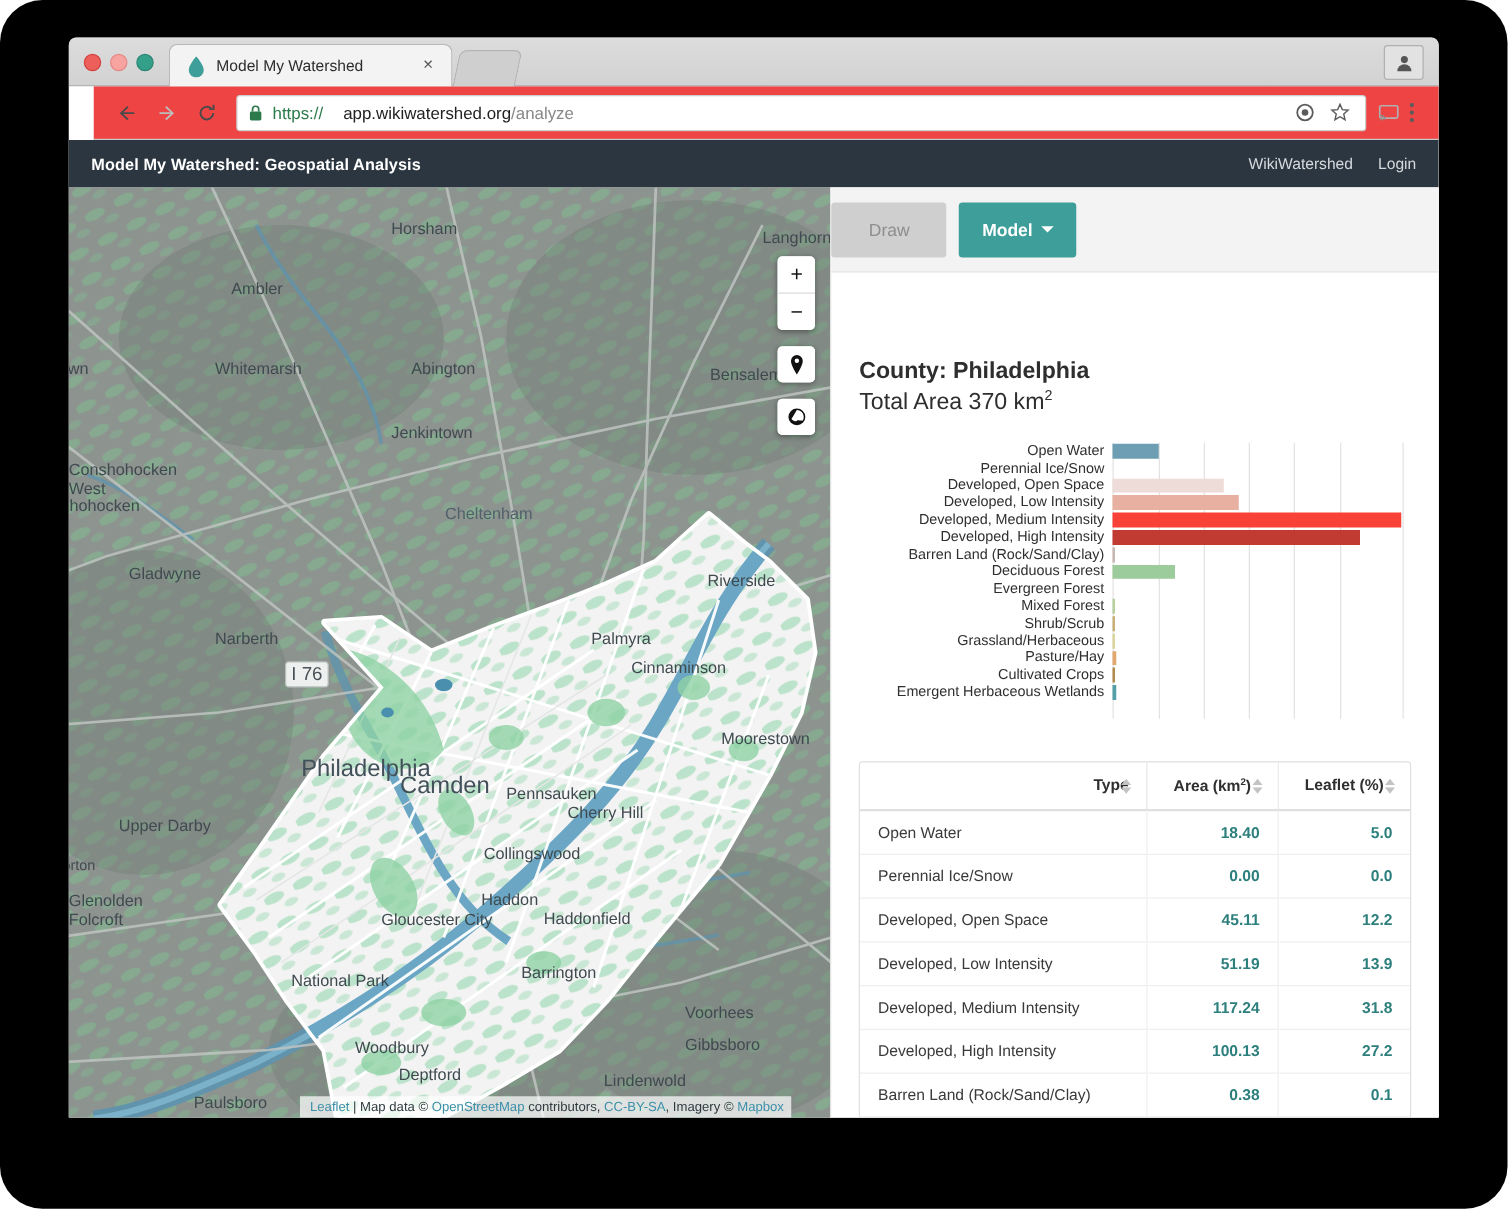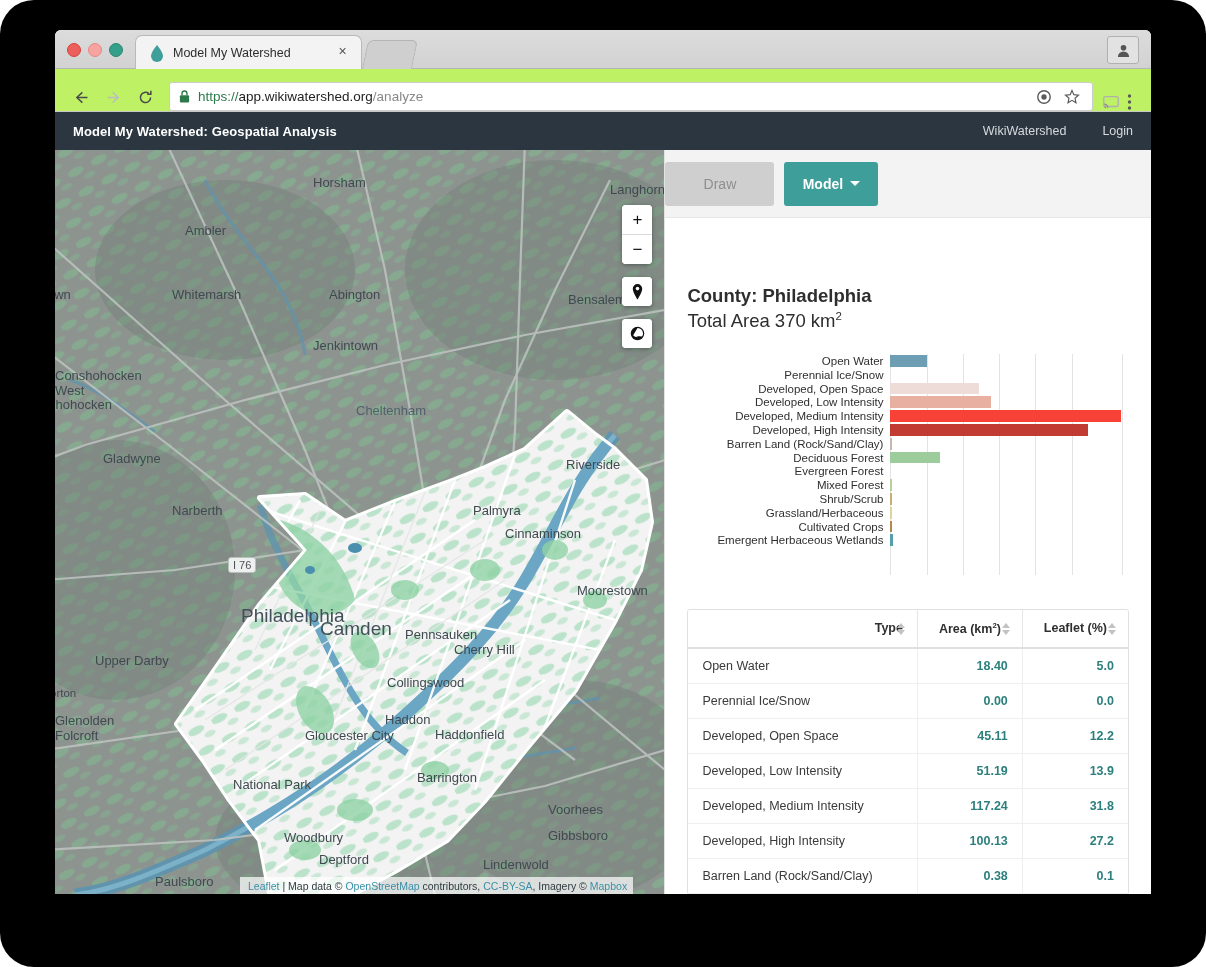--- a/index.html
+++ b/index.html
@@ -71,53 +71,54 @@
     position: absolute; right: 12px; top: 6px;
     width: 30px; height: 26px;
     border: 1px solid #b0b0b0; border-radius: 3px;
     background: #e2e2e2;
     display: flex; align-items: center; justify-content: center;
   }
 
   
   .urlbar {
     height: 42px;
-    background: #bef264;
+    background: #ef4444;
     border-bottom: 1px solid #c8c8c8;
-    display: flex; align-items: flex-end;
+    display: flex; align-items: center;
     padding: 0 12px;
+    margin-left: 20px;
   }
   .navbtn {
     width: 28px; height: 28px; margin-right: 4px;
     display: flex; align-items: center; justify-content: center;
     color: #4a4a4a;
   }
   .navbtn.disabled { color: #bdbdbd; }
   .omnibox {
     flex: 1; height: 27px; margin: 0 8px 0 6px;
     background: #ffffff;
     border: 1px solid #ccc; border-radius: 3px;
     display: flex; align-items: center; padding: 0 9px;
     font-size: 13.5px;
   }
   .omnibox .lock { margin-right: 8px; display: flex; }
   .url-secure { color: #2c7a4b; }
-  .url-host { color: #222; }
+  .url-host { color: #222; padding-left: 16px; }
   .url-path { color: #888; }
   .omni-right { margin-left: auto; display: flex; align-items: center; gap: 9px; padding-right: 2px; }
   .tb-icon { width: 19px; height: 19px; display:flex; align-items:center; justify-content:center; color:#5b5b5b; }
 
   
   .app { position: relative; height: 783px; background: #fff; }
   .appbar {
     height: 38px; background: #2b3640;
     display: flex; align-items: center; padding: 0 18px;
   }
   .appbar .brand { color: #fff; font-size: 13px; font-weight: bold; letter-spacing: .1px; }
-  .appbar .right { margin-left: auto; display: flex; gap: 36px; }
+  .appbar .right { margin-left: auto; display: flex; gap: 20px; }
   .appbar .right a { color: #d6dadd; font-size: 12.5px; text-decoration: none; }
 
   .appbody { position: relative; height: 745px; display: flex; }
 
   
   .map {
     position: relative;
     width: 610px; height: 745px;
     overflow: hidden;
     background: #8d9490;
@@ -131,23 +132,23 @@
     white-space: nowrap;
     pointer-events: none;
   }
   .maplabel.big { font-size: 19px; color: #42505a; }
   .maplabel.med { font-size: 13px; }
   .maplabel.sm  { font-size: 11.5px; }
   .maplabel.onwhite { color: #51606a; }
 
   .shield {
     position: absolute;
-    font-size: 11px; color: #4b5257;
+    font-size: 15px; color: #4b5257;
     background: #eef0ef; border: 1px solid #b9bfbd;
-    border-radius: 3px; padding: 1px 4px; margin-top: 28px;
+    border-radius: 3px; padding: 1px 4px;
   }
 
   .mapctrls { position: absolute; right: 12px; top: 55px; width: 30px; }
   .ctrl-group {
     background: #fff; border-radius: 4px;
     box-shadow: 0 1px 4px rgba(0,0,0,.35);
     overflow: hidden; margin-bottom: 13px;
   }
   .ctrl {
     height: 29px; display: flex; align-items: center; justify-content: center;
@@ -175,21 +176,21 @@
     height: 67px; background: #f3f3f3;
     display: flex; align-items: center;
     border-bottom: 1px solid #e6e6e6;
     position: relative;
   }
   .panel-title {
     flex: 1; text-align: center; font-size: 19px;
     font-weight: bold; color: #3a3a3a; padding-left: 20px;
   }
   .btn-draw {
-    width: 109px; height: 44px; background: #cfcfcf; color: #8e8e8e;
+    width: 92px; height: 44px; background: #cfcfcf; color: #8e8e8e;
     display: flex; align-items: center; justify-content: center;
     font-size: 14px; border-radius: 3px; margin-right: 10px;
   }
   .btn-model {
     width: 94px; height: 44px; background: #3d9e9a; color: #fff;
     display: flex; align-items: center; justify-content: center;
     font-size: 14px; font-weight: bold; border-radius: 3px;
     margin-right: 25px; gap: 7px;
   }
   .caret {
@@ -638,20 +639,26 @@
                 <div class="crow">
                   <div class="clabel">Shrub/Scrub</div>
                   <div class="ctrack">
                     <div class="cbar" style="width: 1.5px; background: rgb(198, 176, 118);"></div>
                   </div>
                 </div>
                 <div class="crow">
                   <div class="clabel">Grassland/Herbaceous</div>
                   <div class="ctrack">
                     <div class="cbar" style="width: 1.5px; background: rgb(220, 212, 156);"></div>
+                  </div>
+                </div>
+                <div class="crow">
+                  <div class="clabel">Pasture/Hay</div>
+                  <div class="ctrack">
+                    <div class="cbar" style="width: 2.175px; background: rgb(224, 168, 106);"></div>
                   </div>
                 </div>
                 <div class="crow">
                   <div class="clabel">Cultivated Crops</div>
                   <div class="ctrack">
                     <div class="cbar" style="width: 1.5px; background: rgb(176, 138, 76);"></div>
                   </div>
                 </div>
                 <div class="crow">
                   <div class="clabel">Emergent Herbaceous Wetlands</div>

